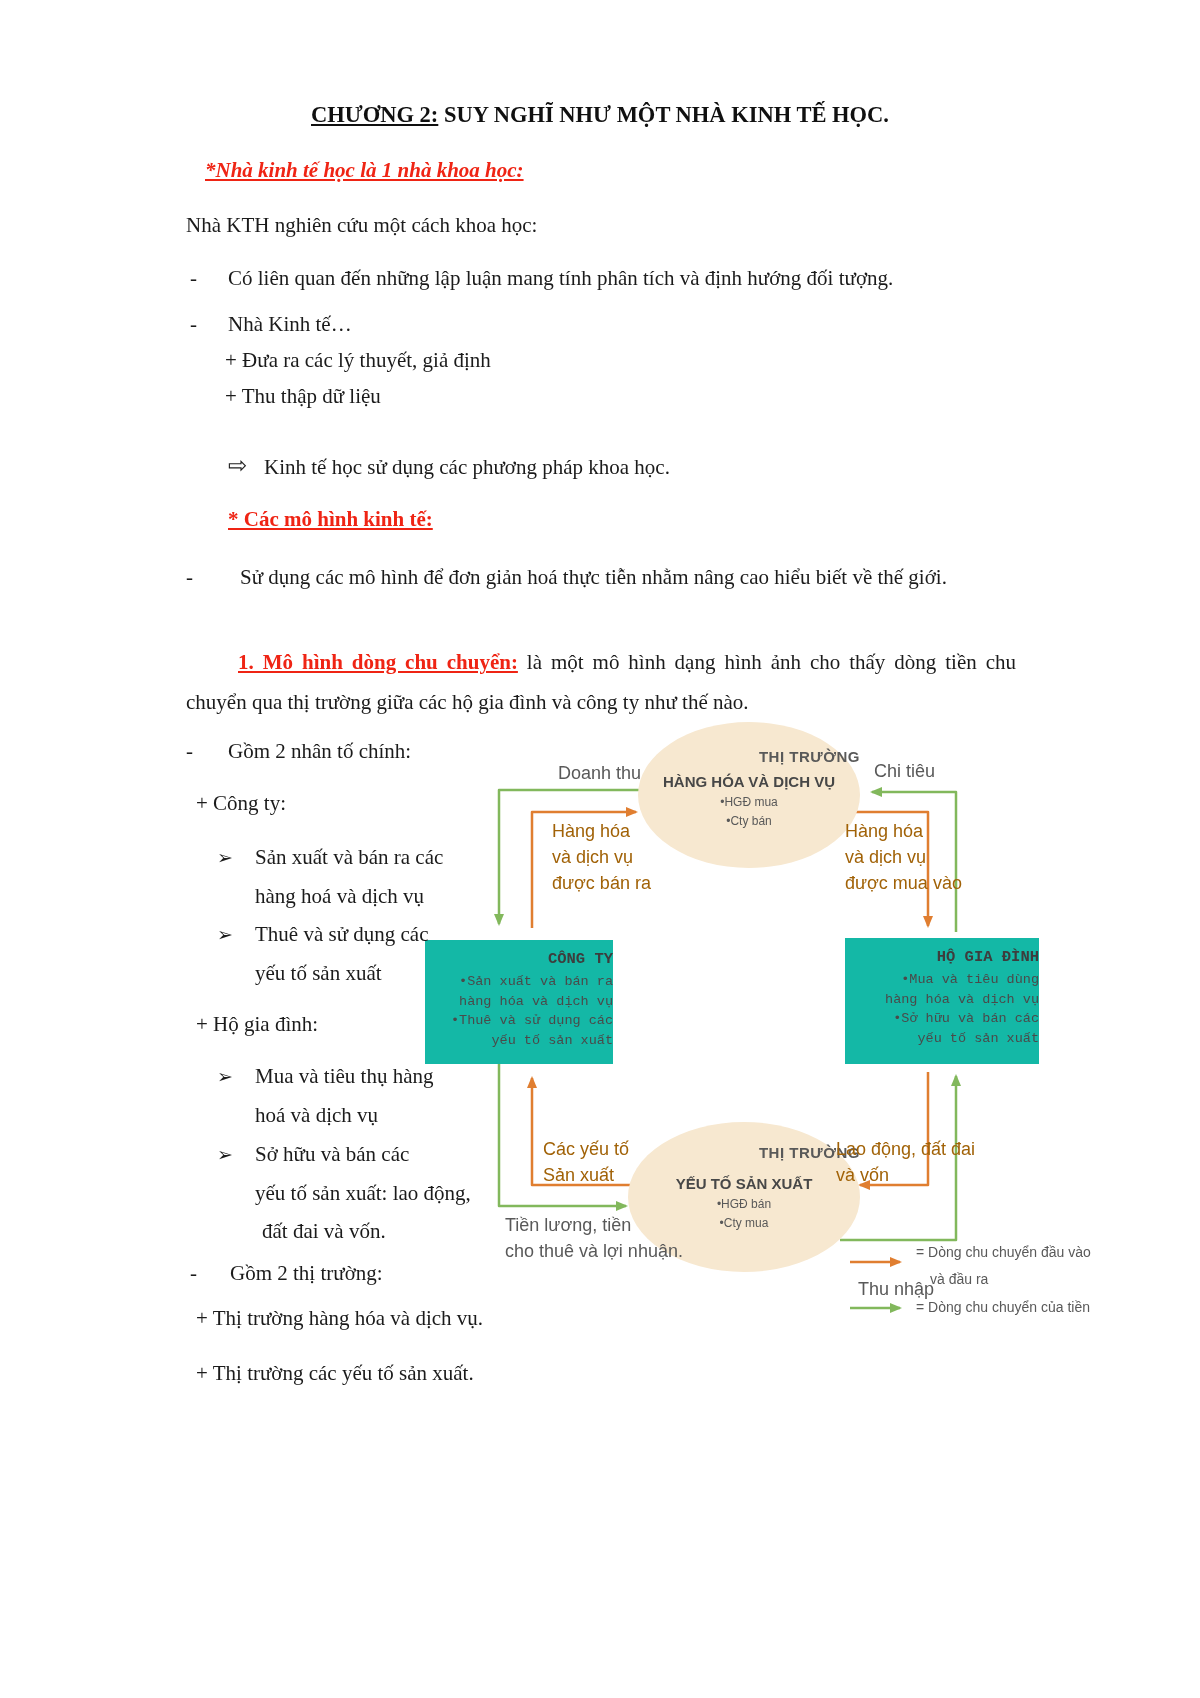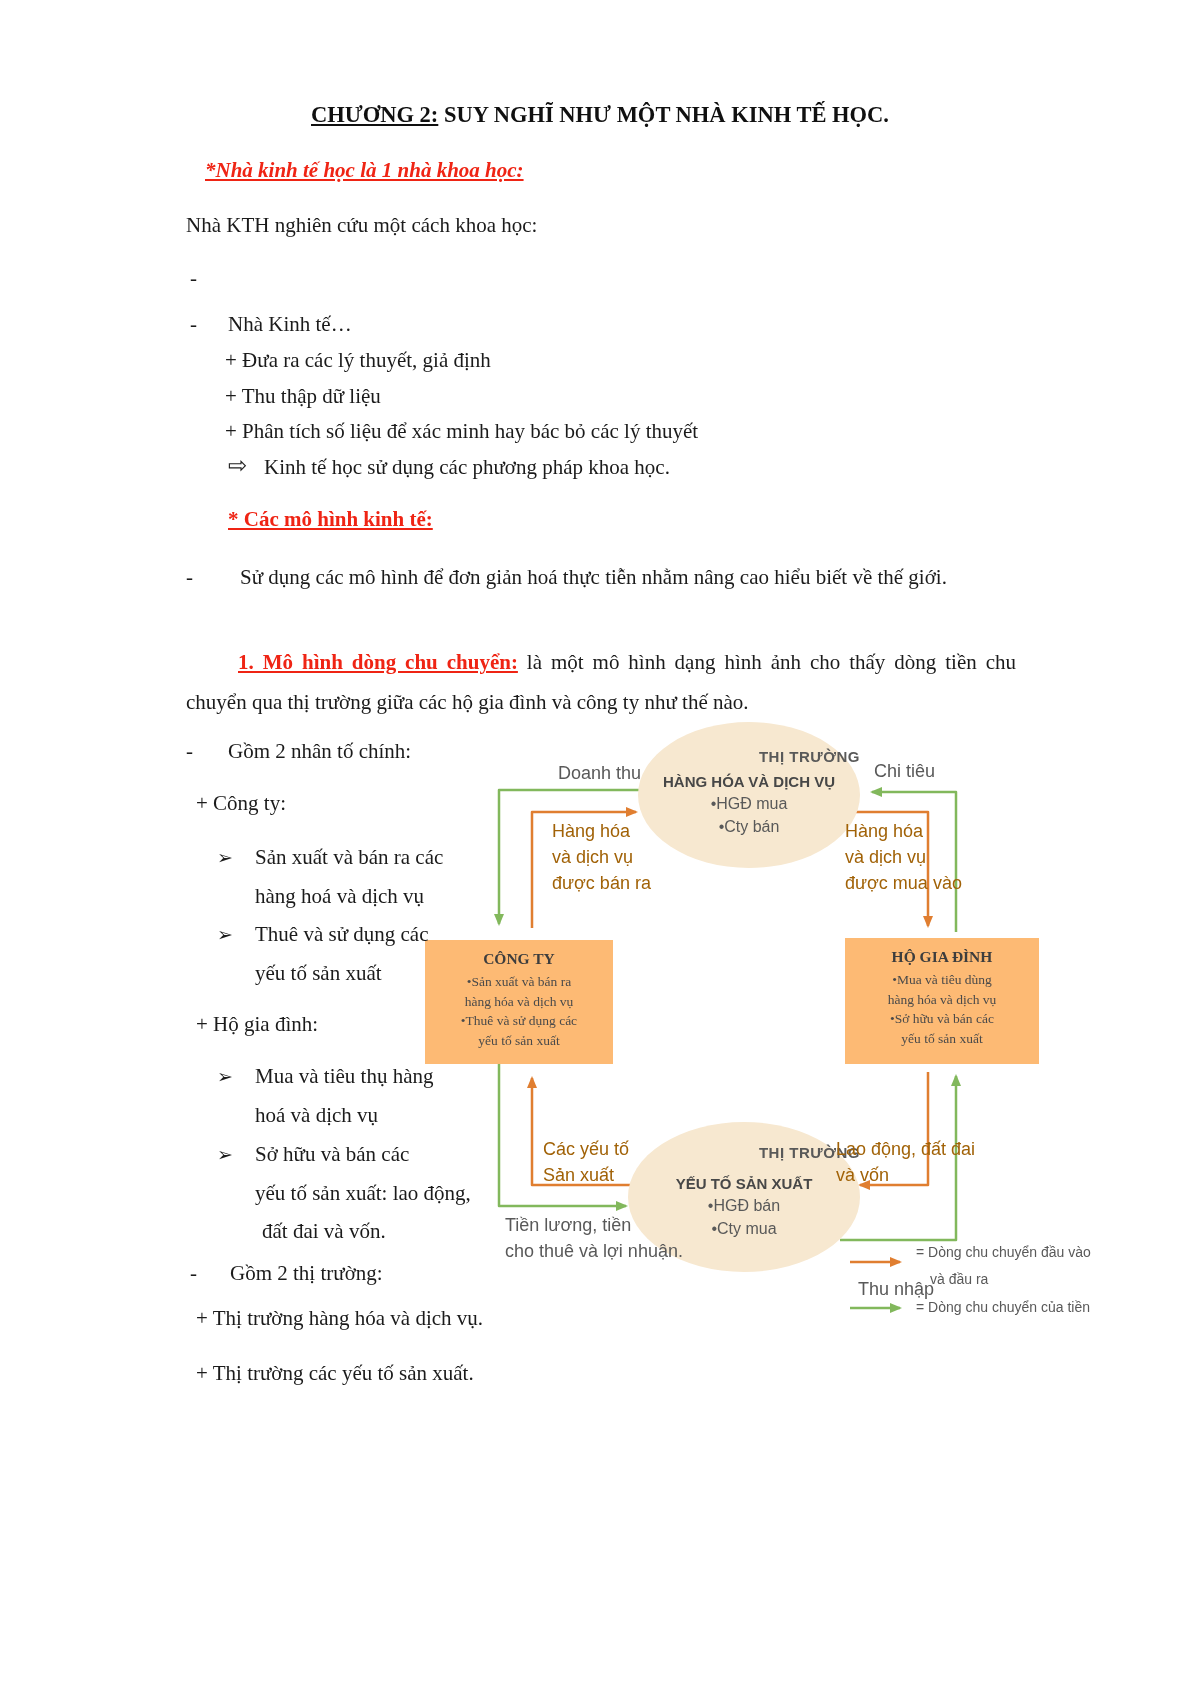--- a/index.html
+++ b/index.html
@@ -17,23 +17,23 @@
   .dash-gap { display:inline-block; width:54px; }
   .redlead { color:#ef2414; font-weight:bold; text-decoration:underline; }
   .arrow-bullet { font-size:19px; }
 
   
   .dsvg { position:absolute; left:0; top:0; z-index:1; pointer-events:none; }
   .ellipse { position:absolute; background:#F7E8D0; border-radius:50%; text-align:center;
              font-family:"Liberation Sans", sans-serif; z-index:2; }
   .et1 { font-size:15px; font-weight:bold; color:#595959; letter-spacing:.5px;text-align:right; }
   .et2 { font-size:15px; font-weight:bold; color:#474747; margin-top:8px; }
-  .eb  { font-size:16px; color:#595959; margin-top:5px; }
-  .bluebox { position:absolute; background:#fdba74; text-align:center;
-             font-family:Liberation Serif, serif; z-index:2; }
+  .eb  { font-size:12px; color:#595959; margin-top:5px; }
+  .bluebox { position:absolute; background:#14b8a6; text-align:right;
+             font-family:Liberation Mono, monospace; z-index:2; }
   .bt { font-size:15.5px; font-weight:bold; color:#3d3d3d; padding-top:10px; }
   .bl { font-size:13.5px; color:#4a4a4a; line-height:19.5px; }
   .bl.first { margin-top:4px; }
   .dlabel { position:absolute; font-family:"Liberation Sans", sans-serif; font-size:18px;
             color:#595959; white-space:nowrap; z-index:3; line-height:26px; }
   .olabel { color:#a16207; }
   .legend-text { position:absolute; font-family:"Liberation Sans", sans-serif; font-size:14px;
                  color:#595959; white-space:nowrap; z-index:3; }
 </style>
 </head>
@@ -68,27 +68,27 @@
   <h1 class="title">
     <span class="t-underline">CHƯƠNG 2:</span>
     <span>SUY NGHĨ NHƯ MỘT NHÀ KINH TẾ HỌC.</span>
   </h1>
 
   <div class="abs red" style="left:205px; top:158px;font-style:italic;">*Nhà kinh tế học là 1 nhà khoa học:</div>
 
   <div class="abs" style="left:186px; top:213px;">Nhà KTH nghiên cứu một cách khoa học:</div>
 
   <div class="abs" style="left:190px; top:266px;">-</div>
+  <div class="abs" style="left:228px; top:266px;">Có liên quan đến những lập luận mang tính phân tích và định hướng đối tượng.</div>
 
   <div class="abs" style="left:190px; top:312px;">-</div>
   <div class="abs" style="left:228px; top:312px;">Nhà Kinh tế…</div>
 
   <div class="abs" style="left:225px; top:348px;">+ Đưa ra các lý thuyết, giả định</div>
   <div class="abs" style="left:225px; top:384px;">+ Thu thập dữ liệu</div>
-  <div class="abs" style="left:225px; top:419px;">+ Phân tích số liệu để xác minh hay bác bỏ các lý thuyết</div>
 
   <div class="abs" style="left:228px; top:452px; font-size:23px;">⇨</div>
   <div class="abs" style="left:264px; top:455px;">Kinh tế học sử dụng các phương pháp khoa học.</div>
 
   <div class="abs red" style="left:228px; top:507px;">* Các mô hình kinh tế:</div>
 
   <div class="jblock" style="left:186px; top:557px; width:830px;">
     <span class="dash-gap">-</span><span>Sử dụng các mô hình để đơn giản hoá thực tiễn nhằm nâng cao hiểu biết về thế giới.</span>
   </div>
 

